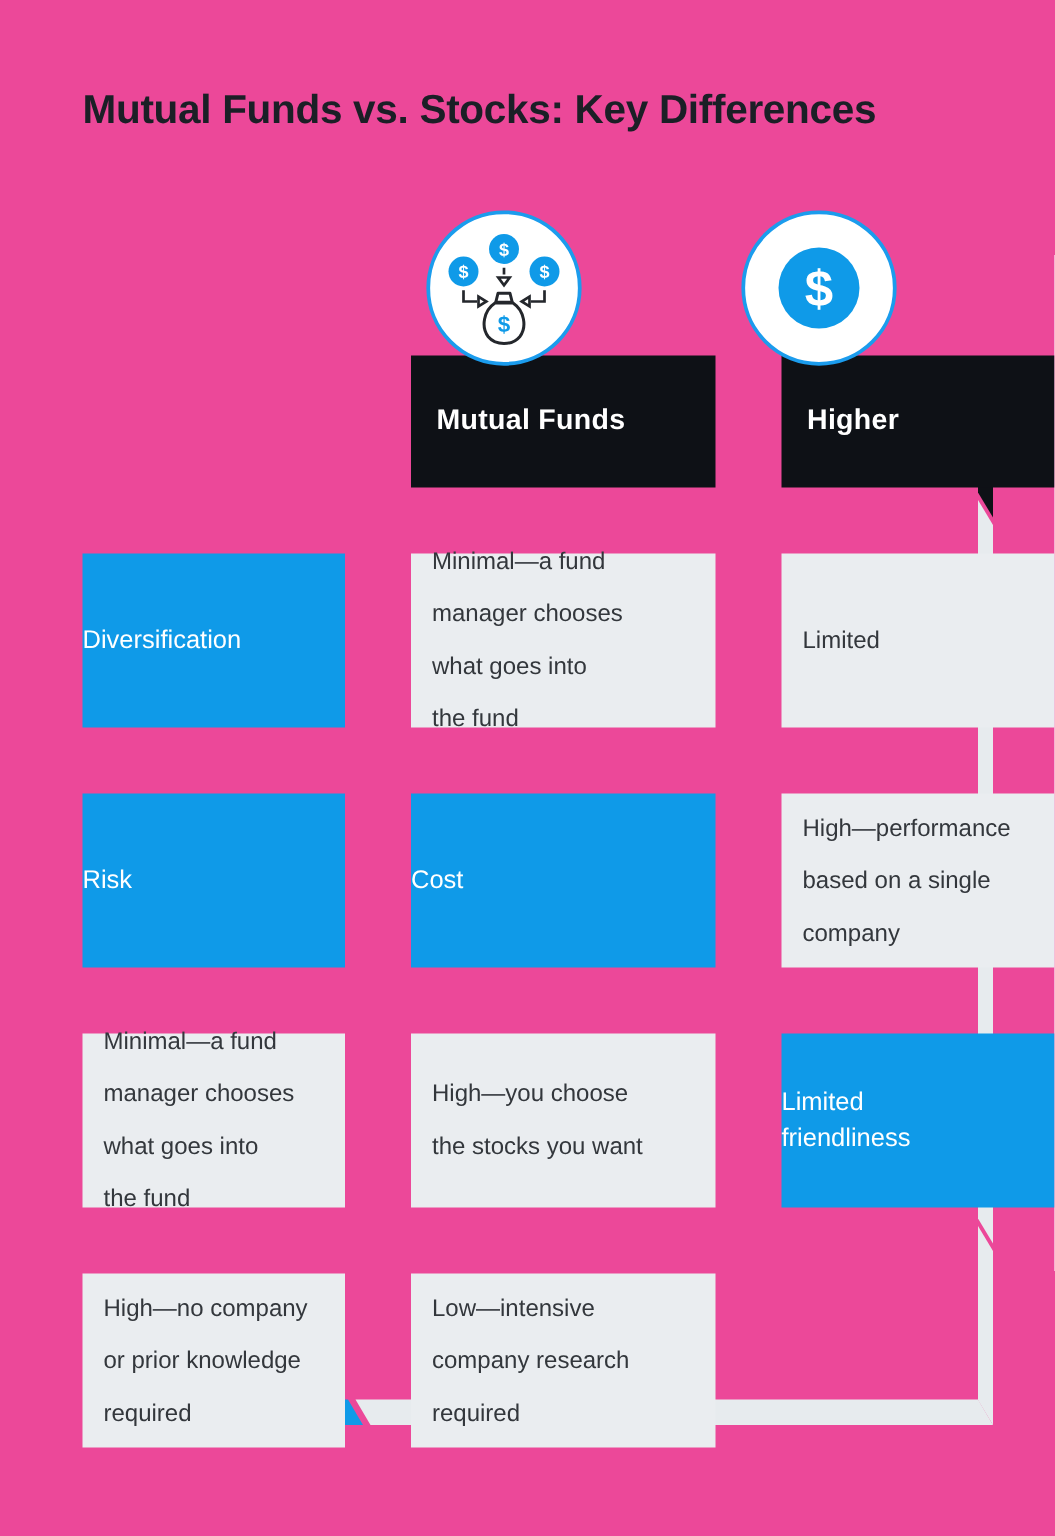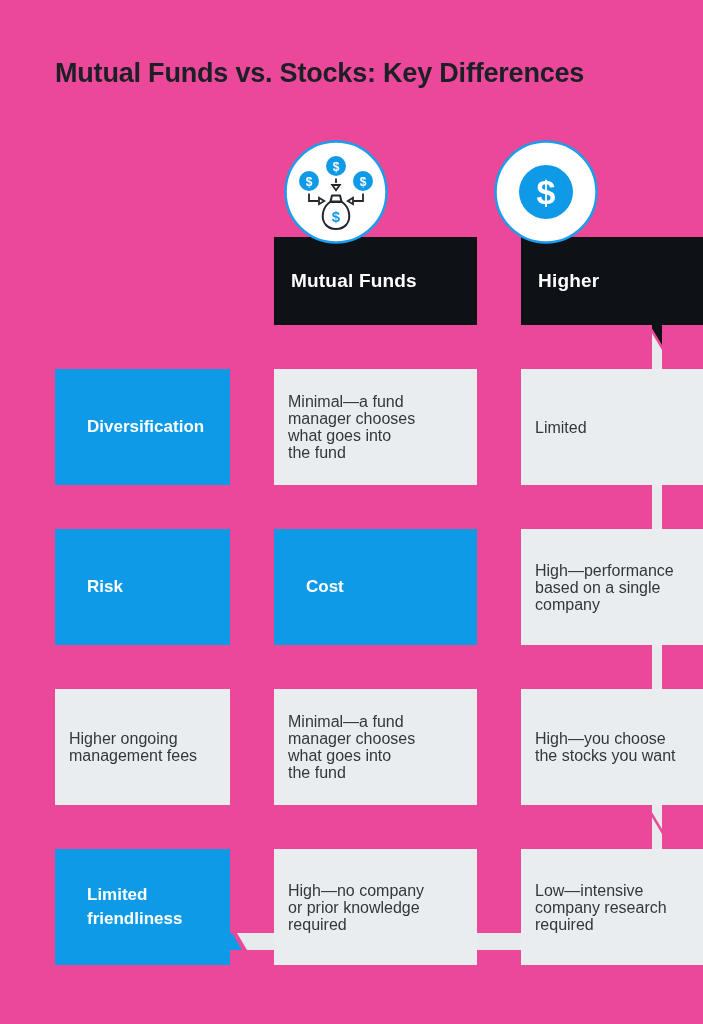--- a/index.html
+++ b/index.html
@@ -20,26 +20,26 @@
     grid-template-rows:88px 116px 116px 116px 116px 116px;
     column-gap:5px; row-gap:5px;gap:44px;
   }
   .cell { display:flex; align-items:center; box-sizing:border-box; }
   .cell-spacer { background:transparent; }
   .cell-header {
     background:#0e1116; color:#ffffff; font-weight:bold;
     font-size:19px; padding-left:17px; letter-spacing:0.2px;
   }
   .cell-label {
-    background:#0f9ae8; color:#ffffff; font-weight:bold;
-    font-size:17px; line-height:24px; padding-left:32px; padding-right:10px;
+    background:#0f9ae8; color:#ffffff; font-weight:normal;
+    font-size:17px; line-height:24px; padding-left:0; padding-right:10px;
   }
   .cell-value {
     background:#eaedf0; color:#33373c;
-    font-size:16px; line-height:17px; padding-left:14px; padding-right:10px;
+    font-size:16px; line-height:35px; padding-left:14px; padding-right:10px;
   }
   .pre { white-space:pre-line; }
   .icon-badge { position:absolute; top:140px; width:104px; height:104px; z-index:3; }
   .icon-badge.mf { left:284px; }
   .icon-badge.st { left:494px; }
 </style>
 </head>
 <body>
 
 <div class="canvas">
@@ -86,24 +86,20 @@
       <span class="pre">Risk</span>
     </div>
     <div class="cell cell-label">
       <span class="pre">Cost</span>
     </div>
 
     <div class="cell cell-value">
       <span class="pre">High—performance
 based on a single
 company</span>
-    </div>
-    <div class="cell cell-value">
-      <span class="pre">Higher ongoing
-management fees</span>
     </div>
 
     <div class="cell cell-value">
       <span class="pre">Minimal—a fund
 manager chooses
 what goes into
 the fund</span>
     </div>
     <div class="cell cell-value">
       <span class="pre">High—you choose

